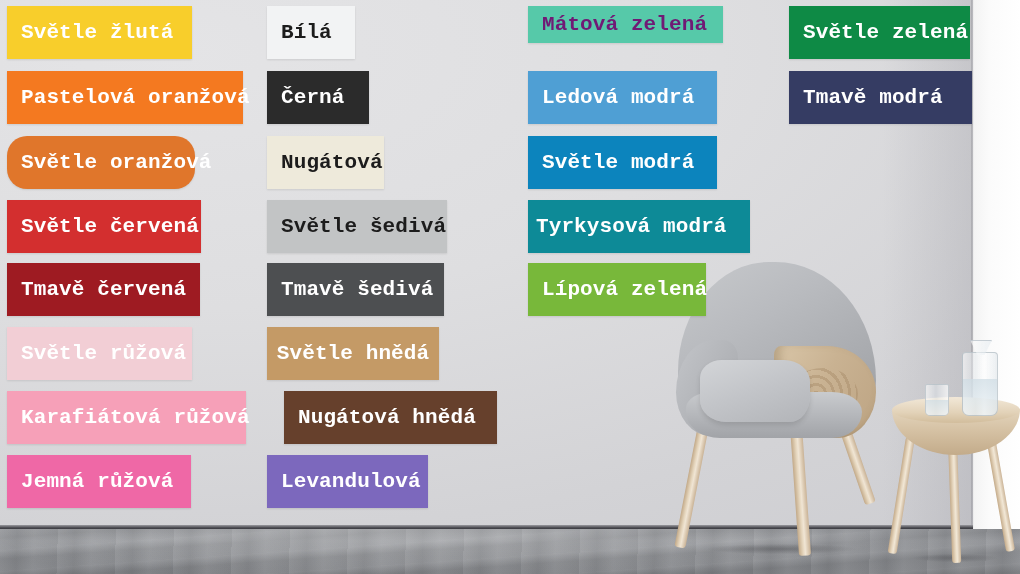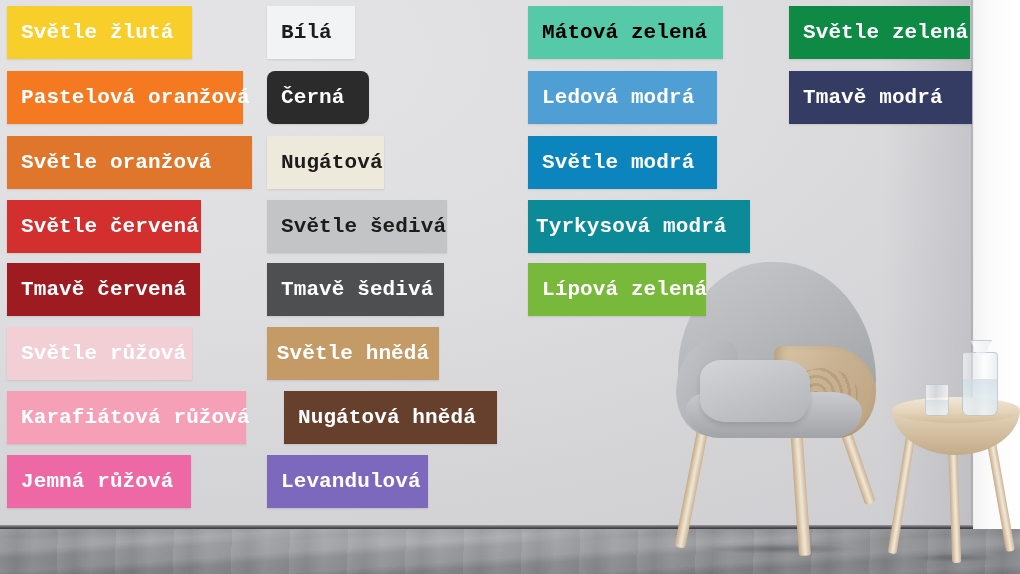--- a/index.html
+++ b/index.html
@@ -267,63 +267,63 @@
     <div class="carafe-water"></div>
   </div>
 
   <div id="swatch-layer">
       <div class="swatch" style="left: 7px; top: 6px; width: 185px; height: 53px; background: rgb(248, 206, 43); color: rgb(255, 255, 255);">
         <span>Světle žlutá</span>
       </div>
       <div class="swatch" style="left: 7px; top: 71px; width: 236px; height: 53px; background: rgb(244, 121, 32); color: rgb(255, 255, 255);">
         <span>Pastelová oranžová</span>
       </div>
-      <div class="swatch" style="left: 7px; top: 136px; width: 245px; height: 53px; background: rgb(224, 118, 43); color: rgb(255, 255, 255);">
+      <div class="swatch" style="left: 7px; top: 136px; width: 188px; height: 53px; background: rgb(224, 118, 43); color: rgb(255, 255, 255); border-radius: 20px;">
         <span>Světle oranžová</span>
       </div>
       <div class="swatch" style="left: 7px; top: 200px; width: 194px; height: 53px; background: rgb(211, 47, 47); color: rgb(255, 255, 255);">
         <span>Světle červená</span>
       </div>
       <div class="swatch" style="left: 7px; top: 263px; width: 193px; height: 53px; background: rgb(158, 27, 34); color: rgb(255, 255, 255);">
         <span>Tmavě červená</span>
       </div>
       <div class="swatch" style="left: 7px; top: 327px; width: 185px; height: 53px; background: rgb(242, 206, 213); color: rgb(255, 255, 255);">
         <span>Světle růžová</span>
       </div>
       <div class="swatch" style="left: 7px; top: 391px; width: 239px; height: 53px; background: rgb(246, 160, 184); color: rgb(255, 255, 255);">
         <span>Karafiátová růžová</span>
       </div>
       <div class="swatch" style="left: 7px; top: 455px; width: 184px; height: 53px; background: rgb(239, 104, 166); color: rgb(255, 255, 255);">
         <span>Jemná růžová</span>
       </div>
       <div class="swatch" style="left: 267px; top: 6px; width: 88px; height: 53px; background: rgb(242, 243, 244); color: rgb(28, 28, 28);">
         <span>Bílá</span>
       </div>
-      <div class="swatch" style="left: 267px; top: 71px; width: 102px; height: 53px; background: rgb(43, 43, 43); color: rgb(255, 255, 255); border-radius: 8px;">
+      <div class="swatch" style="left: 267px; top: 71px; width: 102px; height: 53px; background: rgb(43, 43, 43); color: rgb(255, 255, 255);">
         <span>Černá</span>
       </div>
       <div class="swatch" style="left: 267px; top: 136px; width: 117px; height: 53px; background: rgb(238, 234, 219); color: rgb(28, 28, 28);">
         <span>Nugátová</span>
       </div>
       <div class="swatch" style="left: 267px; top: 200px; width: 180px; height: 53px; background: rgb(194, 196, 197); color: rgb(28, 28, 28);">
         <span>Světle šedivá</span>
       </div>
       <div class="swatch" style="left: 267px; top: 263px; width: 177px; height: 53px; background: rgb(77, 79, 81); color: rgb(255, 255, 255);">
         <span>Tmavě šedivá</span>
       </div>
       <div class="swatch" style="left: 267px; top: 327px; width: 172px; height: 53px; background: rgb(196, 154, 102); color: rgb(255, 255, 255); justify-content: center;">
         <span>Světle hnědá</span>
       </div>
       <div class="swatch" style="left: 284px; top: 391px; width: 213px; height: 53px; background: rgb(102, 64, 44); color: rgb(255, 255, 255);">
         <span>Nugátová hnědá</span>
       </div>
       <div class="swatch" style="left: 267px; top: 455px; width: 161px; height: 53px; background: rgb(124, 104, 189); color: rgb(255, 255, 255);">
         <span>Levandulová</span>
       </div>
-      <div class="swatch" style="left: 528px; top: 6px; width: 195px; height: 53px; background: rgb(86, 201, 169); color: #000000;">
+      <div class="swatch" style="left: 528px; top: 6px; width: 195px; height: 37px; background: rgb(86, 201, 169); color: #701a75;">
         <span>Mátová zelená</span>
       </div>
       <div class="swatch" style="left: 528px; top: 71px; width: 189px; height: 53px; background: rgb(79, 159, 212); color: rgb(255, 255, 255);">
         <span>Ledová modrá</span>
       </div>
       <div class="swatch" style="left: 528px; top: 136px; width: 189px; height: 53px; background: rgb(12, 132, 189); color: rgb(255, 255, 255);">
         <span>Světle modrá</span>
       </div>
       <div class="swatch" style="left: 528px; top: 200px; width: 222px; height: 53px; background: rgb(13, 138, 151); color: rgb(255, 255, 255); padding-left: 8px;">
         <span>Tyrkysová modrá</span>

